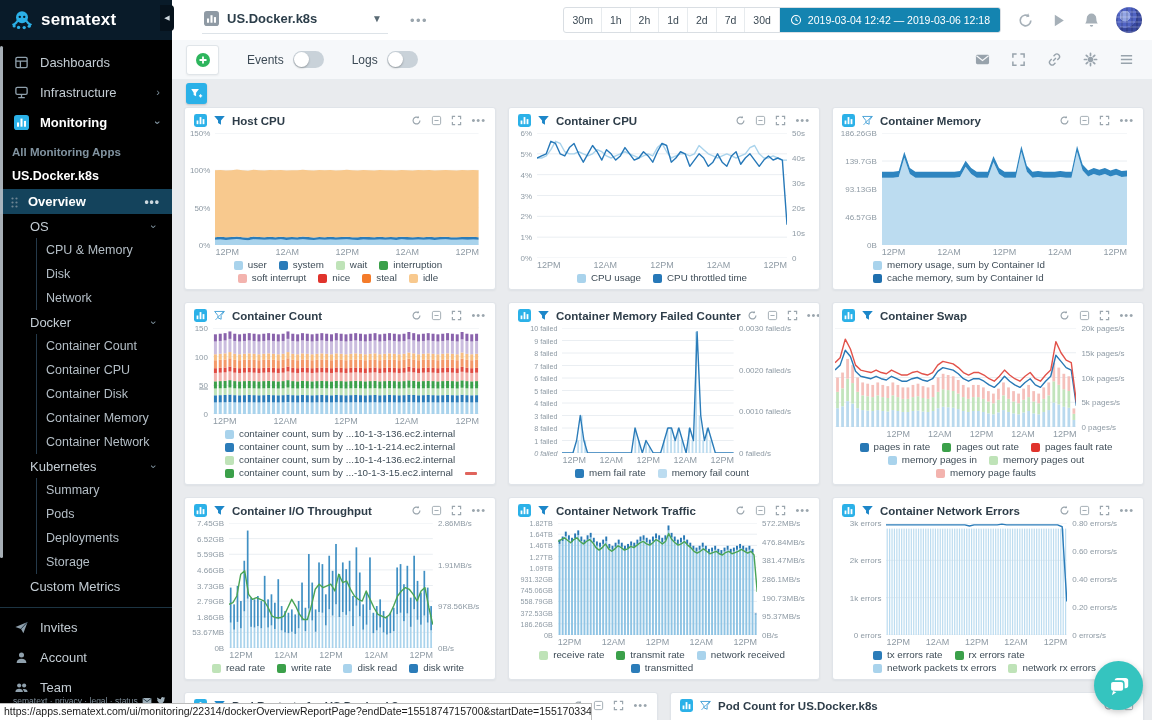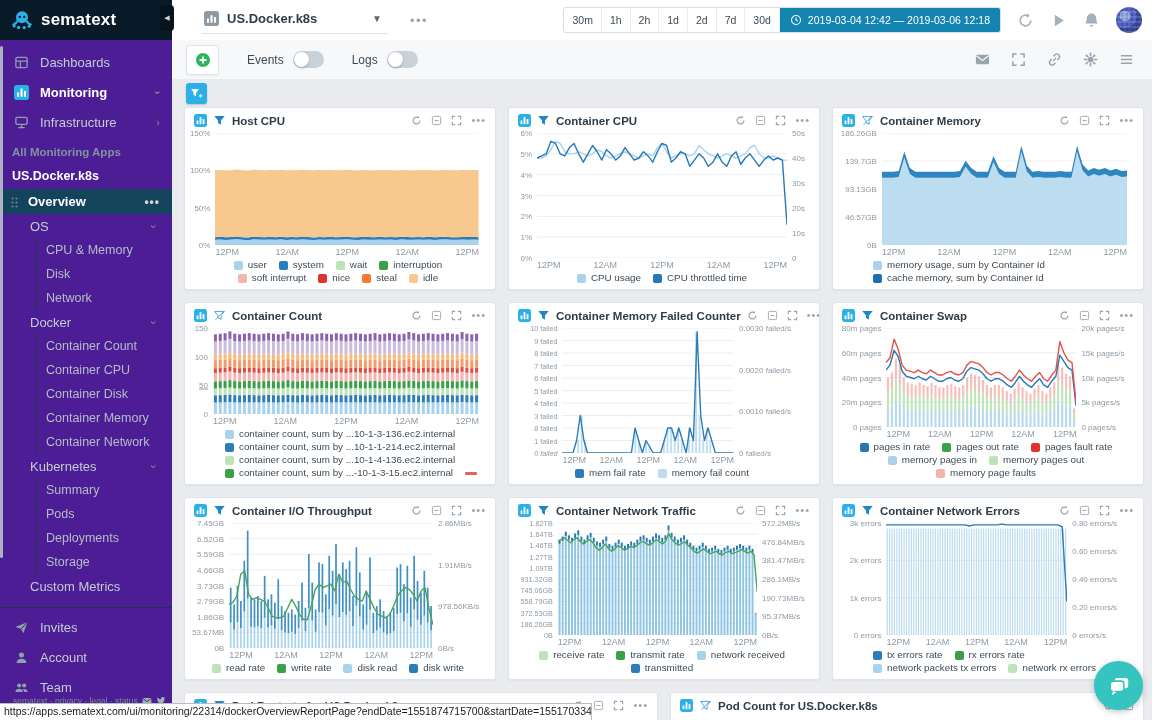--- a/index.html
+++ b/index.html
@@ -1,21 +1,21 @@
 <!DOCTYPE html>
 <html><head>
 <meta charset="utf-8">
 <style>
   html,body{margin:0;padding:0;background:#444;}
   *{box-sizing:border-box;}
   .stage{position:relative;width:1152px;height:720px;overflow:hidden;background:#e9ebee;
          font-family:"Liberation Sans",sans-serif;-webkit-font-smoothing:antialiased;}
 
   
-  .sidebar{position:absolute;left:0;top:0;width:172px;height:720px;background:#4c1d95;z-index:20;}
+  .sidebar{position:absolute;left:0;top:0;width:172px;height:720px;background:#000000;z-index:20;}
   .logo-row{height:40px;background:#091b29;display:flex;align-items:center;padding-left:10px;gap:7px;}
   .logo-text{color:#fff;font-size:17px;font-weight:bold;letter-spacing:.2px;}
   .collapse-tab{position:absolute;left:160px;top:5px;width:14px;height:26px;background:#06121c;
     border-radius:0 4px 4px 0;color:#cfd8de;font-size:7px;display:flex;align-items:center;justify-content:center;z-index:30;}
   .nav{padding-top:7px;}
   .si-top{height:30px;display:flex;align-items:center;padding:0 12px 0 14px;gap:11px;color:#c3ccd3;font-size:13px;cursor:default;}
   .si-top .icn{width:15px;height:15px;color:#8fa0ac;flex:0 0 auto;display:flex;}
   .si-top.active{color:#fff;font-weight:bold;}
   .chev{margin-left:auto;color:#7e919d;font-size:11px;line-height:1;}
   .chev.down{transform:rotate(90deg);}
@@ -135,41 +135,41 @@
     <div class="nav">
         <div class="si-top">
           <span class="icn">
             <svg viewBox="0 0 16 16" fill="none" stroke="currentColor" stroke-width="1.4">
               <rect x="2" y="2.5" width="12" height="11" rx="1.5"></rect>
               <path d="M2 6.5h12M6.8 6.5V13.5"></path>
             </svg>
           </span>
           <span>Dashboards</span>
         </div>
+        <div class="si-top">
+          <span class="icn">
+            <svg viewBox="0 0 16 16" fill="none" stroke="currentColor" stroke-width="1.4">
+              <rect x="2" y="2.5" width="12" height="7.5" rx="1.5"></rect>
+              <path d="M4.5 13.5h7M8 10v3.5"></path>
+            </svg>
+          </span>
+          <span>Infrastructure</span>
+          <span class="chev">›</span>
+        </div>
         <div class="si-top active">
           <span class="icn">
             <svg viewBox="0 0 16 16">
               <rect width="16" height="16" rx="3" fill="#2bb1e8"></rect>
               <rect x="3.2" y="8" width="2.2" height="4.5" fill="#fff"></rect>
               <rect x="6.9" y="3.8" width="2.2" height="8.7" fill="#fff"></rect>
               <rect x="10.6" y="6.3" width="2.2" height="6.2" fill="#fff"></rect>
             </svg>
           </span>
           <span>Monitoring</span>
           <span class="chev down">›</span>
-        </div>
-        <div class="si-top">
-          <span class="icn">
-            <svg viewBox="0 0 16 16" fill="none" stroke="currentColor" stroke-width="1.4">
-              <rect x="2" y="2.5" width="12" height="7.5" rx="1.5"></rect>
-              <path d="M4.5 13.5h7M8 10v3.5"></path>
-            </svg>
-          </span>
-          <span>Infrastructure</span>
-          <span class="chev">›</span>
         </div>
         <div class="si-muted">All Monitoring Apps</div>
         <div class="si-app">US.Docker.k8s</div>
         <div class="si-selected">
           <span class="drag-dots"><svg viewBox="0 0 7 11" fill="#6f8694">
               <circle cx="1.5" cy="1.5" r="1.1"></circle>
               <circle cx="5.5" cy="1.5" r="1.1"></circle>
               <circle cx="1.5" cy="5.5" r="1.1"></circle>
               <circle cx="5.5" cy="5.5" r="1.1"></circle>
               <circle cx="1.5" cy="9.5" r="1.1"></circle>
@@ -1416,27 +1416,20 @@
               <span class="aicn">
                 <svg viewBox="0 0 16 16" fill="none" stroke="currentColor" stroke-width="1.7">
                   <path d="M2 6V2h4M10 2h4v4M14 10v4h-4M6 14H2v-4"></path>
                 </svg>
               </span>
               <span class="more-dots">•••</span>
             </div>
           </div>
           <div class="p-body">
             <div class="c-row">
-              <div class="axL" style="width: 51.4px;">
-                <span style="top: 0%;">80m pages</span>
-                <span style="top: 25%;">60m pages</span>
-                <span style="top: 50%;">40m pages</span>
-                <span style="top: 75%;">20m pages</span>
-                <span style="top: 100%;">0 pages</span>
-              </div>
               <div class="plot">
                 <svg viewBox="0 0 100 100" preserveAspectRatio="none">
                   <line x1="0" x2="100" y1="0" y2="0" stroke="#eaeef2" stroke-width="1" vector-effect="non-scaling-stroke"></line>
                   <line x1="0" x2="100" y1="25" y2="25" stroke="#eaeef2" stroke-width="1" vector-effect="non-scaling-stroke"></line>
                   <line x1="0" x2="100" y1="50" y2="50" stroke="#eaeef2" stroke-width="1" vector-effect="non-scaling-stroke"></line>
                   <line x1="0" x2="100" y1="75" y2="75" stroke="#eaeef2" stroke-width="1" vector-effect="non-scaling-stroke"></line>
                   <line x1="0" x2="100" y1="100" y2="100" stroke="#eaeef2" stroke-width="1" vector-effect="non-scaling-stroke"></line>
                   <rect x="0.4687499999999998" y="81" width="1.1458333333333335" height="19" fill="#b9d9ee"></rect>
                   <rect x="0.4687499999999998" y="64.5" width="1.1458333333333335" height="16.5" fill="#c2e4bc"></rect>
                   <rect x="0.4687499999999998" y="50" width="1.1458333333333335" height="14.5" fill="#f5c0bb"></rect>

